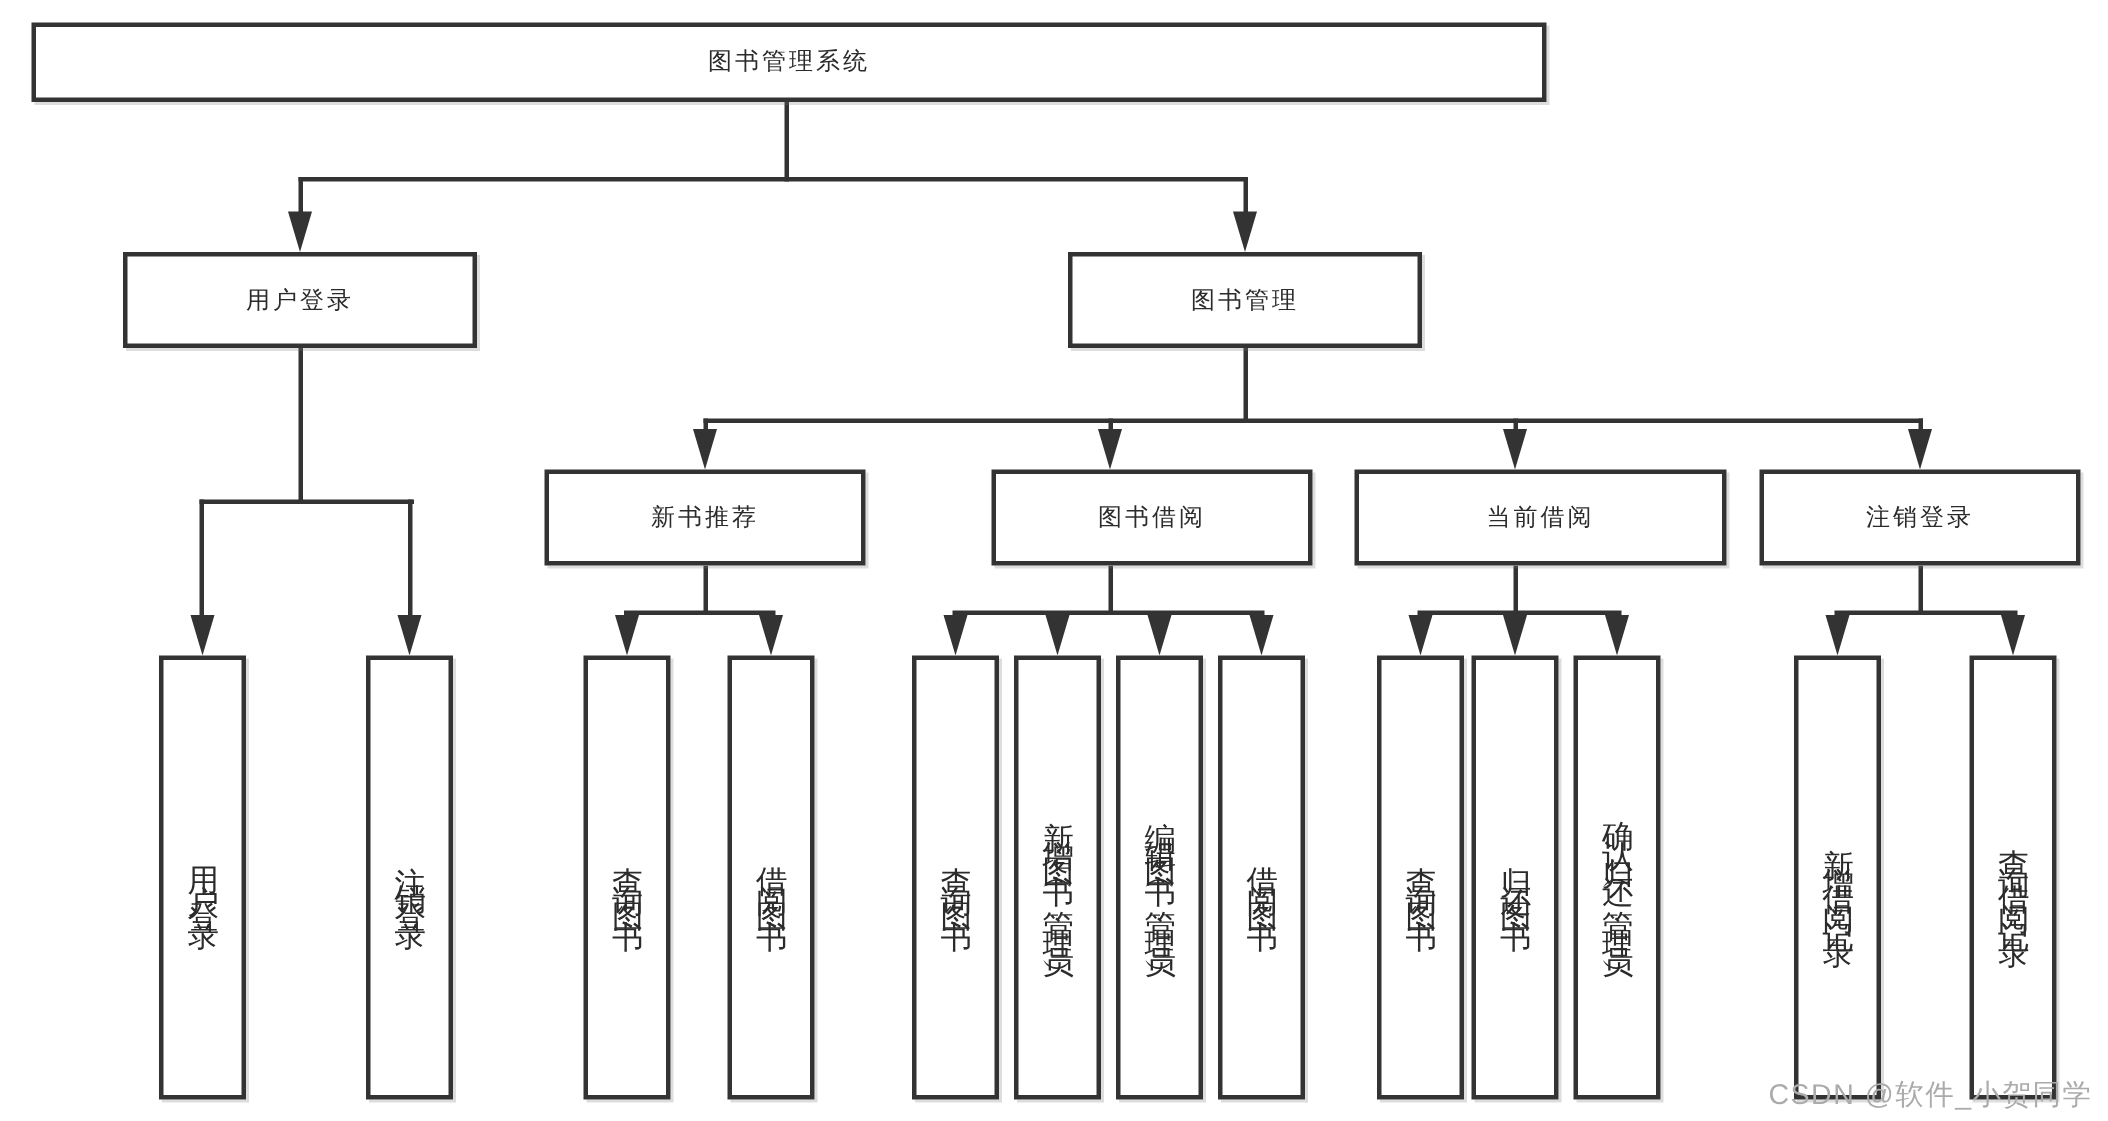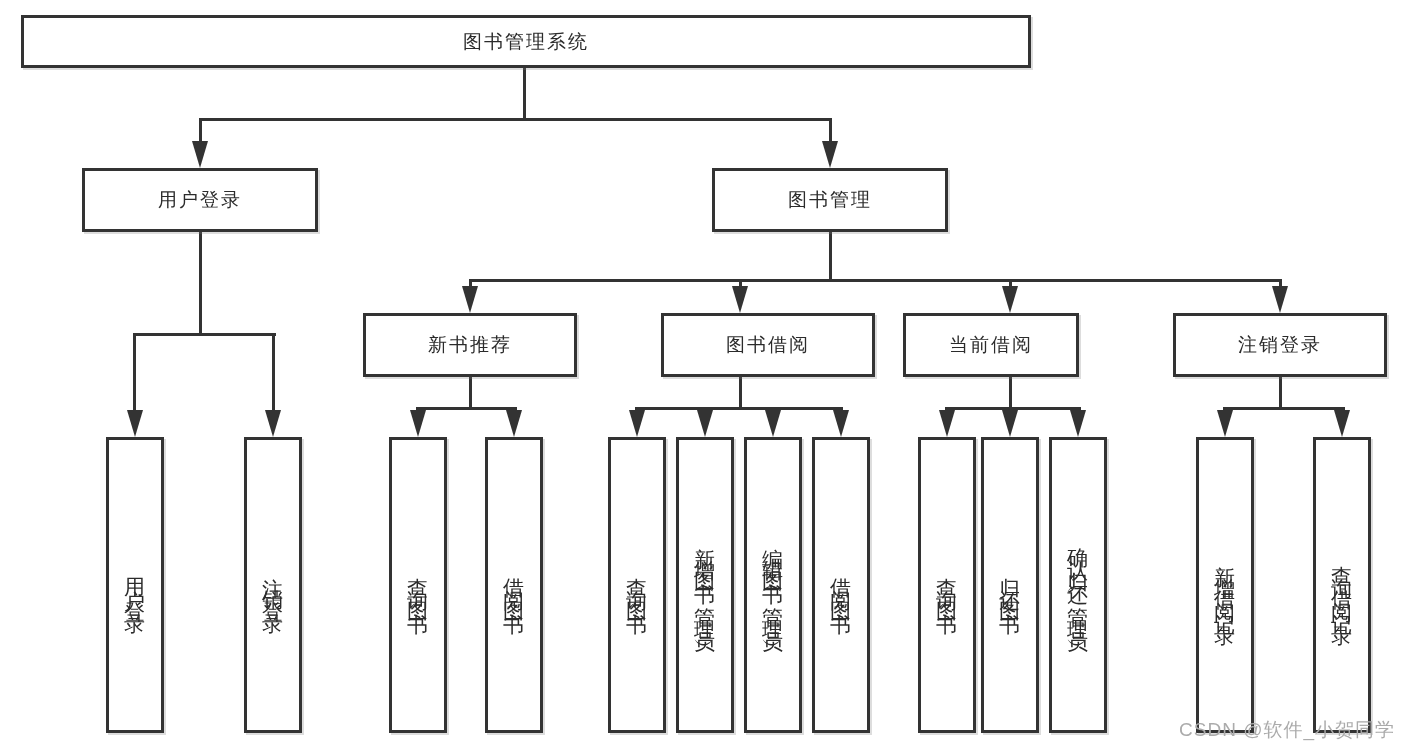--- a/index.html
+++ b/index.html
@@ -5,21 +5,21 @@
   html, body { margin: 0; padding: 0; background: #ffffff; }
   body { width: 1405px; height: 747px; overflow: hidden;
          font-family: "Liberation Sans", sans-serif; }
   .canvas { position: relative; width: 1405px; height: 747px; background: #ffffff; }
 
   
   .node { position: absolute; box-sizing: border-box; background: #ffffff;
           border: 3px solid #333333; color: #2b2b2b;
           display: flex; align-items: center; justify-content: center;
           box-shadow: 2px 2px 0 rgba(120,120,120,0.25); }
-  .node.h { font-size: 19px; letter-spacing: 2px; }
+  .node.h { font-size: 16px; letter-spacing: 2px; }
   .node.v > span { writing-mode: vertical-rl; letter-spacing: 12px;
                    font-size: 21px; line-height: 1; }
 
   
   .line { position: absolute; background: #333333; }
 
   
   .arr { position: absolute; width: 0; height: 0;
          border-left: 8px solid transparent; border-right: 8px solid transparent;
          border-top: 27px solid #333333; }
@@ -80,21 +80,21 @@
   <div class="arr" style="left:1217px; top:410px;"></div>
   <div class="arr" style="left:1334px; top:410px;"></div>
 
   <div class="node h" style="left:21px; top:15px; width:1010px; height:53px;">图书管理系统</div>
 
   <div class="node h" style="left:82px; top:168px; width:236px; height:64px;">用户登录</div>
   <div class="node h" style="left:363px; top:313px; width:214px; height:64px;">新书推荐</div>
 
   <div class="node h" style="left:712px; top:168px; width:236px; height:64px;">图书管理</div>
   <div class="node h" style="left:661px; top:313px; width:214px; height:64px;">图书借阅</div>
-  <div class="node h" style="left:903px; top:313px; width:176px; height:64px;">当前借阅</div>
+  <div class="node h" style="left:903px; top:313px; width:248px; height:64px;">当前借阅</div>
   <div class="node h" style="left:1173px; top:313px; width:214px; height:64px;">注销登录</div>
 
   <div class="node v" style="left:106px; top:437px; width:58px; height:296px;">
     <span>用户登录</span>
   </div>
   <div class="node v" style="left:244px; top:437px; width:58px; height:296px;">
     <span>注销登录</span>
   </div>
 
   <div class="node v" style="left:389px; top:437px; width:58px; height:296px;">

